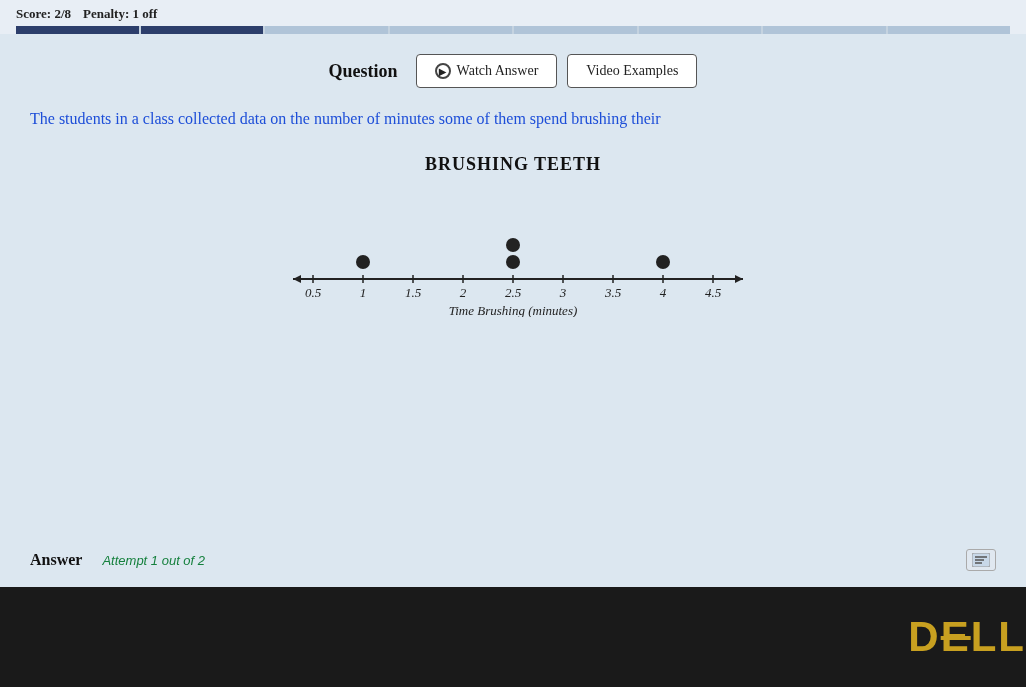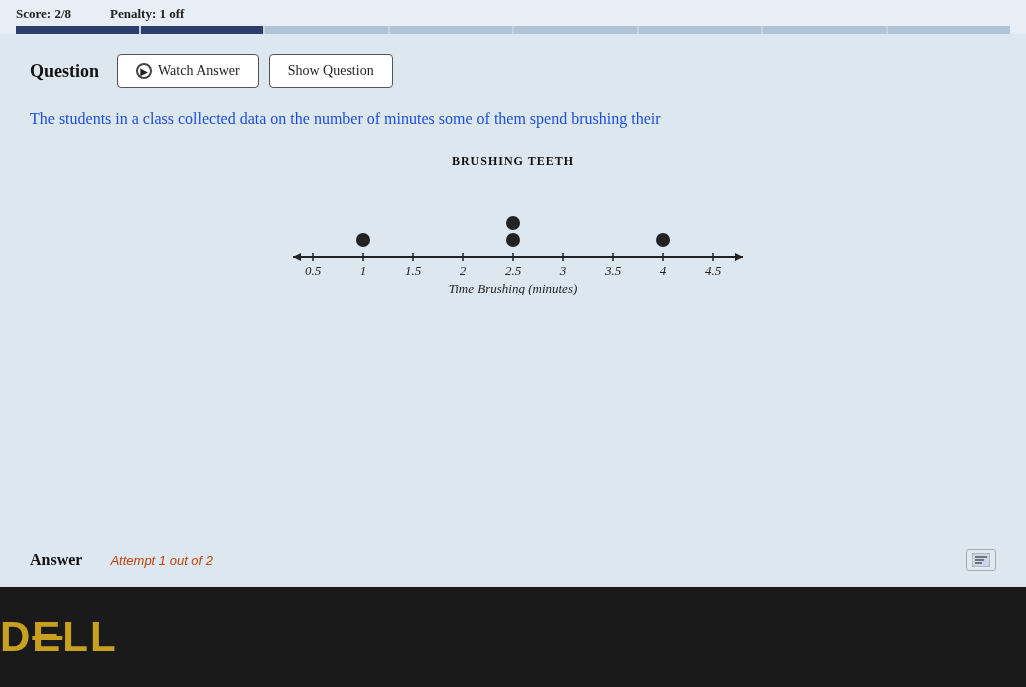--- a/index.html
+++ b/index.html
@@ -15,21 +15,21 @@
 
     
     .top-bar {
       background: #e8eef5;
       padding: 6px 16px 0 16px;
       display: flex;
       flex-direction: column;
     }
     .score-line {
       display: flex;
-      gap: 39px;
+      gap: 12px;
       font-size: 13px;
       font-weight: bold;
       color: #222;
       margin-bottom: 4px;
     }
     .progress-bar-container {
       width: 100%;
       height: 8px;
       background: #c5d3e0;
       display: flex;
@@ -50,21 +50,21 @@
       background: #dce7f0;
       flex: 1;
       padding: 20px 30px 16px 30px;
       display: flex;
       flex-direction: column;
     }
 
     
     .question-header {
       display: flex;
-      justify-content: flex-start;
+      justify-content: center;
       align-items: center;
       margin-bottom: 18px;
       gap: 18px;
     }
     .question-label {
       font-size: 18px;
       font-weight: bold;
       color: #111;
     }
     .header-buttons {
@@ -105,52 +105,52 @@
     }
 
     
     .dot-plot-container {
       display: flex;
       flex-direction: column;
       align-items: center;
       margin-bottom: 22px;
     }
     .dot-plot-title {
-      font-size: 12px;
-      font-weight: bold;
-      color: #111;
-      margin-bottom: 16px;
+      font-size: 18px;
+      font-weight: bold;
+      color: #111;
+      margin-bottom: 32px;
       letter-spacing: 1px;
     }
     .dot-plot-svg-wrapper {
       width: 500px;
       font-style: italic;
     }
 
     
     .question-sub {
       font-size: 16px;
       color: #111;
       margin-bottom: 28px;
       max-width: 700px;
     }
     .answer-row {
       display: flex;
       align-items: center;
-      gap: 28px;
+      gap: 20px;
       margin-top: auto;
     }
     .answer-label {
       font-size: 16px;
       font-weight: bold;
       color: #111;
     }
     .attempt-label {
       font-size: 13px;
-      color: #c2410c;
+      color: #15803d;
       font-style: italic;
       font-family: Arial, sans-serif;
     }
     .answer-icon {
       margin-left: auto;
       width: 30px;
       height: 22px;
       border: 1px solid #aaa;
       background: #e0e8f0;
       border-radius: 3px;
@@ -160,21 +160,21 @@
       font-size: 11px;
       color: #555;
     }
 
     
     .bottom-bar {
       background: #1a1a1a;
       height: 100px;
       display: flex;
       align-items: center;
-      justify-content: flex-start;
+      justify-content: flex-end;
     }
     .dell-logo {
       font-size: 42px;
       font-weight: bold;
       color: #c8a020;
       letter-spacing: 2px;
       font-family: Arial, sans-serif;
     }
   </style>
 </head>
@@ -200,21 +200,21 @@
 <div class="main-area">
 
   <div class="question-header">
     <span class="question-label">Question</span>
     <div class="header-buttons">
       <button class="btn">
         <span class="watch-icon">▶</span>
         <span>Watch Answer</span>
       </button>
       <button class="btn">
-        <span>Show Question</span>
+        <span>Video Examples</span>
       </button>
     </div>
   </div>
 
   <div class="question-text">
     <span>The students in a class collected data on the number of minutes some of them spend brushing their</span><br>
   </div>
 
   <div class="dot-plot-container">
     <div class="dot-plot-title">BRUSHING TEETH</div>

